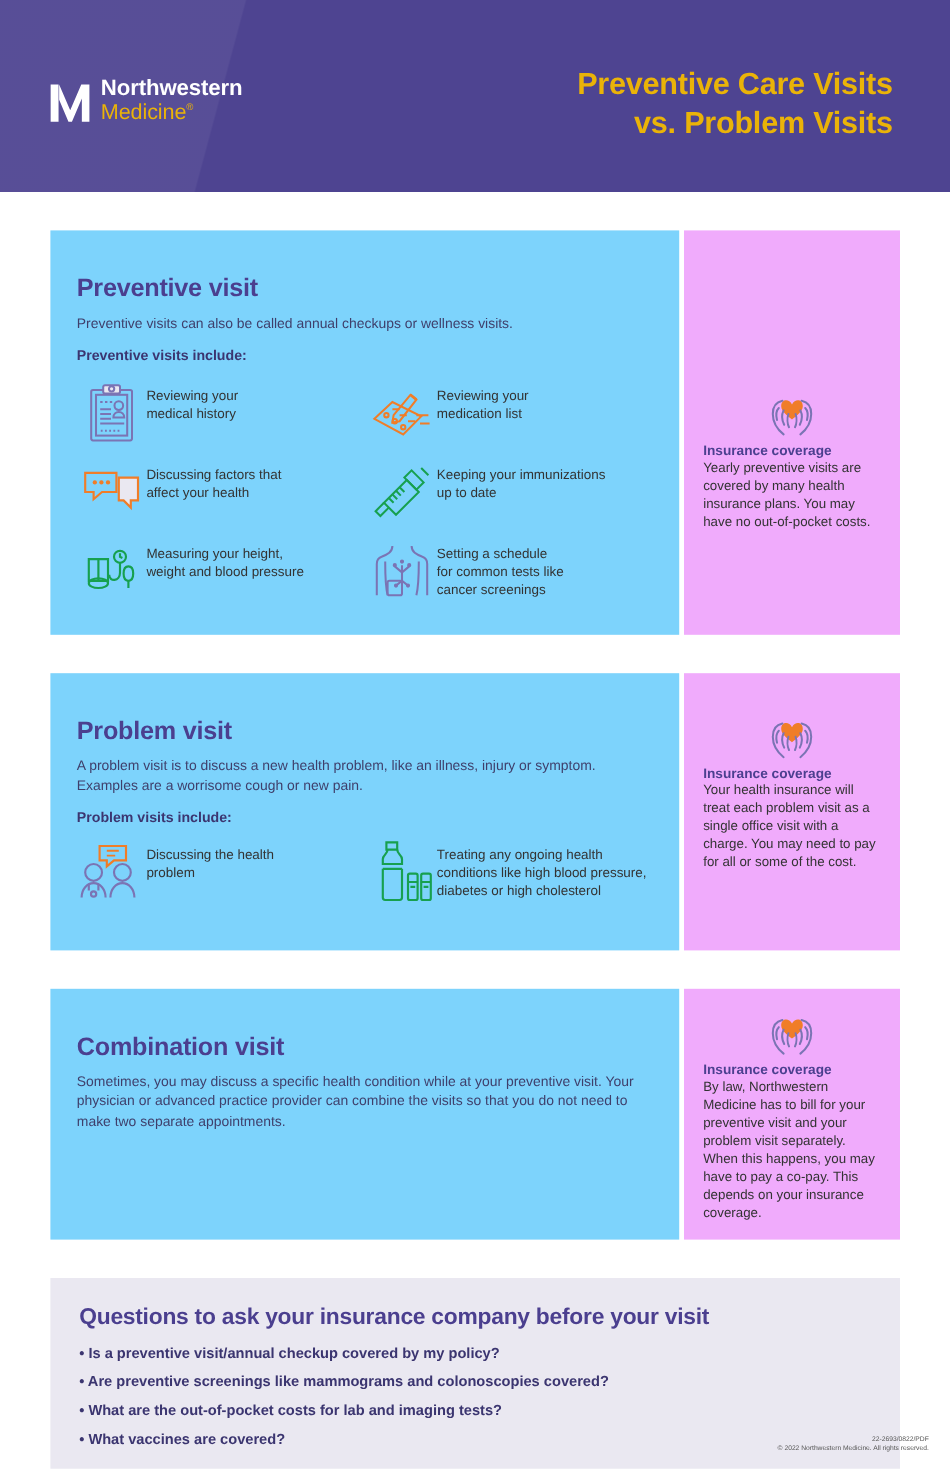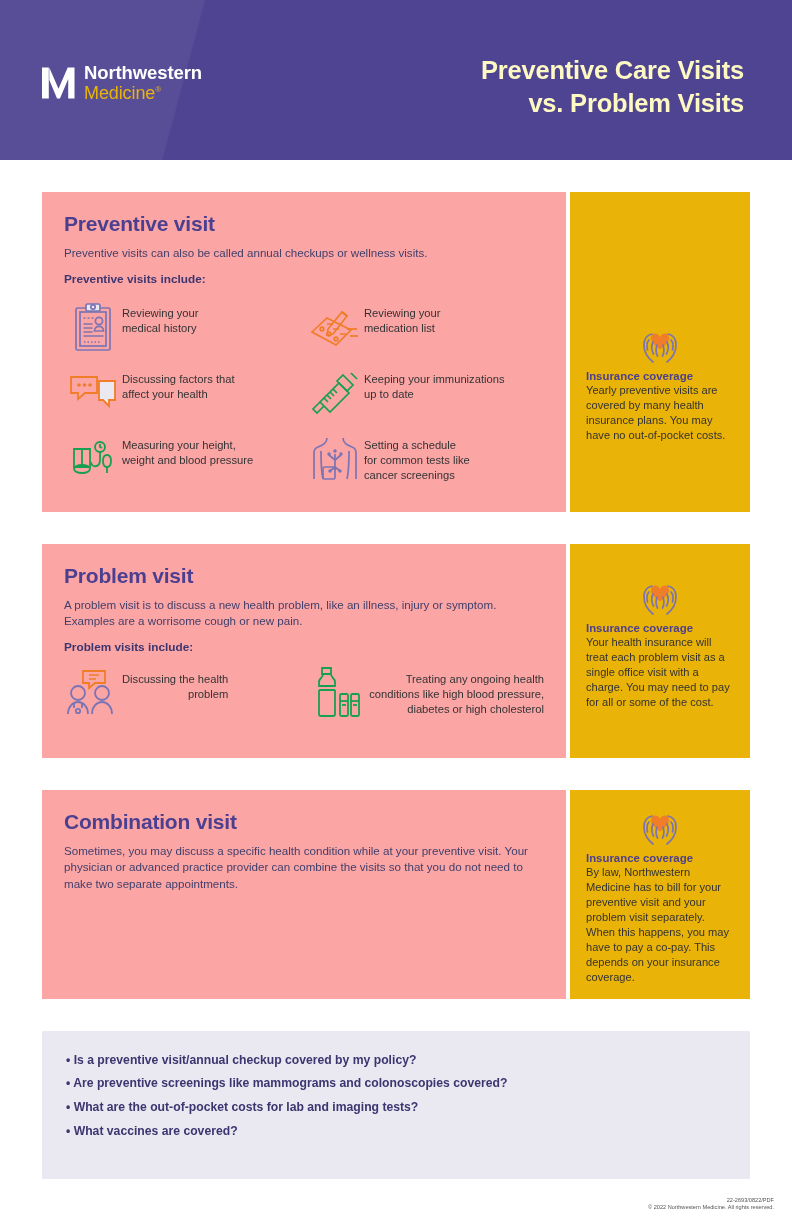--- a/index.html
+++ b/index.html
@@ -27,21 +27,21 @@
     width: 350px;
     height: 160px;
     background: linear-gradient(105deg, rgba(255,255,255,0.055) 0%, rgba(255,255,255,0.055) 52%, rgba(255,255,255,0) 52.4%);
     pointer-events: none;
   }
   .logo {
     position: absolute;
     left: 42px;
     top: 64px;
     display: flex;
-    align-items: center;
+    align-items: flex-end;
     gap: 9px;
   }
   .logo-mark { width: 33px; height: 32px; display: block; }
   .logo-words { display: flex; flex-direction: column; line-height: 1.0; }
   .logo-line1 {
     color: #ffffff;
     font-size: 18.5px;
     font-weight: bold;
     letter-spacing: -0.1px;
   }
@@ -53,21 +53,21 @@
     margin-top: 1px;
     position: relative;
   }
   .logo-tm { font-size: 8px; vertical-align: super; }
 
   .header-title {
     position: absolute;
     right: 48px;
     top: 54px;
     text-align: right;
-    color: #fef9c3;
+    color: #eab308;
     font-size: 25.5px;
     font-weight: bold;
     line-height: 1.28;
     letter-spacing: -0.2px;
     margin-left: 20px;
   }
 
   
   .page {
     position: relative;
@@ -75,26 +75,26 @@
     padding: 0 42px;
   }
 
   .section {
     display: flex;
     margin-top: 32px;
     align-items: stretch;
   }
   .section-main {
     flex: 1;
-    background: #fca5a5;
-    padding: 20px 22px 18px 22px;
+    background: #7dd3fc;
+    padding: 37px 22px 18px 22px;
   }
   .section-aside {
     width: 180px;
-    background: #eab308;
+    background: #f0abfc;
     margin-left: 4px;
     padding: 20px 16px 14px 16px;
     display: flex;
     flex-direction: column;
   }
 
   .section-title {
     color: #4b3f8f;
     font-size: 21px;
     font-weight: bold;
@@ -138,21 +138,21 @@
   }
   .item-icon svg { display: block; }
   .item-text {
     color: #333333;
     font-size: 11.2px;
     line-height: 1.35;
     padding-top: 6px;
     font-weight: 500;
   }
 
-  .items-problem { margin-top: 8px; text-align: right; }
+  .items-problem { margin-top: 8px; }
   .items-problem .item { min-height: 78px; }
 
   
   .aside-icon {
     width: 100%;
     display: flex;
     justify-content: center;
     margin-bottom: 4px;
   }
   .aside-title {
@@ -458,20 +458,21 @@
             <path d="M31 25 c1 3 1 8 -0.5 11"></path>
           </g>
         </svg>
       </div>
       <div class="aside-title">Insurance coverage</div>
       <div class="aside-body">By law, Northwestern Medicine has to bill for your preventive visit and your problem visit separately. When this happens, you may have to pay a co-pay. This depends on your insurance coverage.</div>
     </div>
   </div>
 
   <div class="questions">
+    <div class="questions-title">Questions to ask your insurance company before your visit</div>
     <div class="question-item">• Is a preventive visit/annual checkup covered by my policy?</div>
     <div class="question-item">• Are preventive screenings like mammograms and colonoscopies covered?</div>
     <div class="question-item">• What are the out-of-pocket costs for lab and imaging tests?</div>
     <div class="question-item">• What vaccines are covered?</div>
   </div>
 
 </div>
 
 <div class="footer">
   <div class="footer-code">22-2693/0822/PDF</div>

